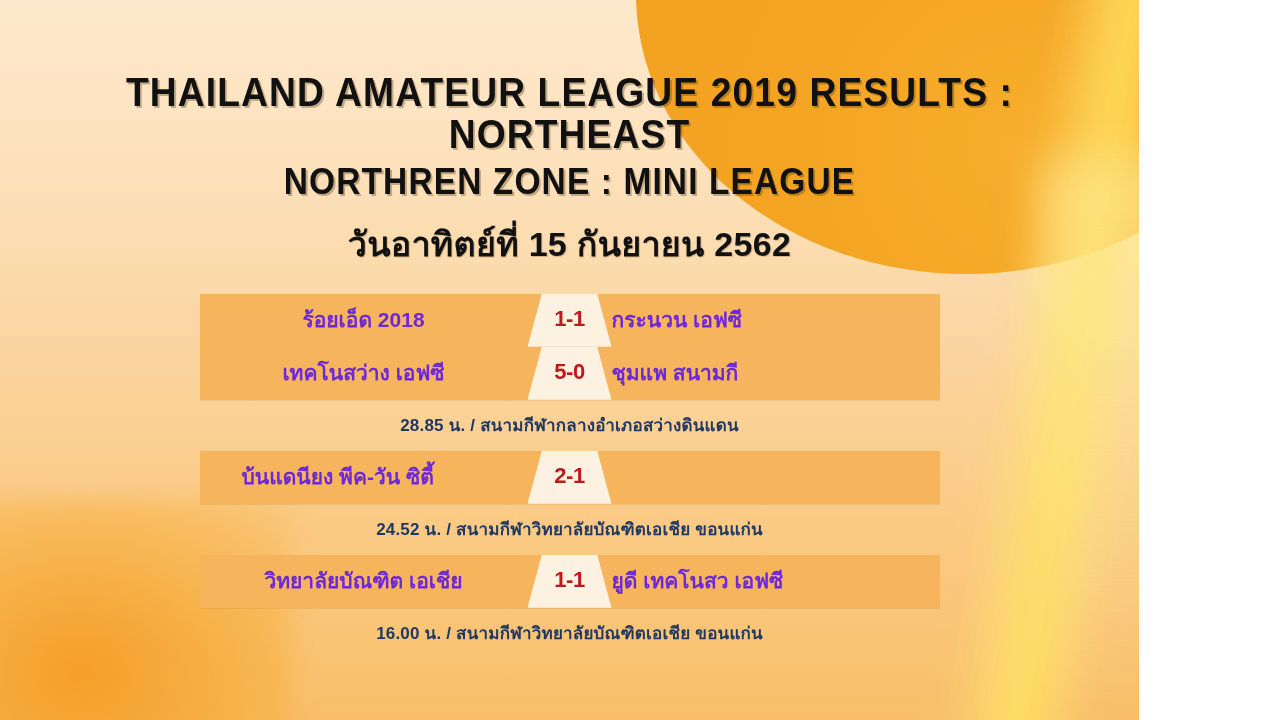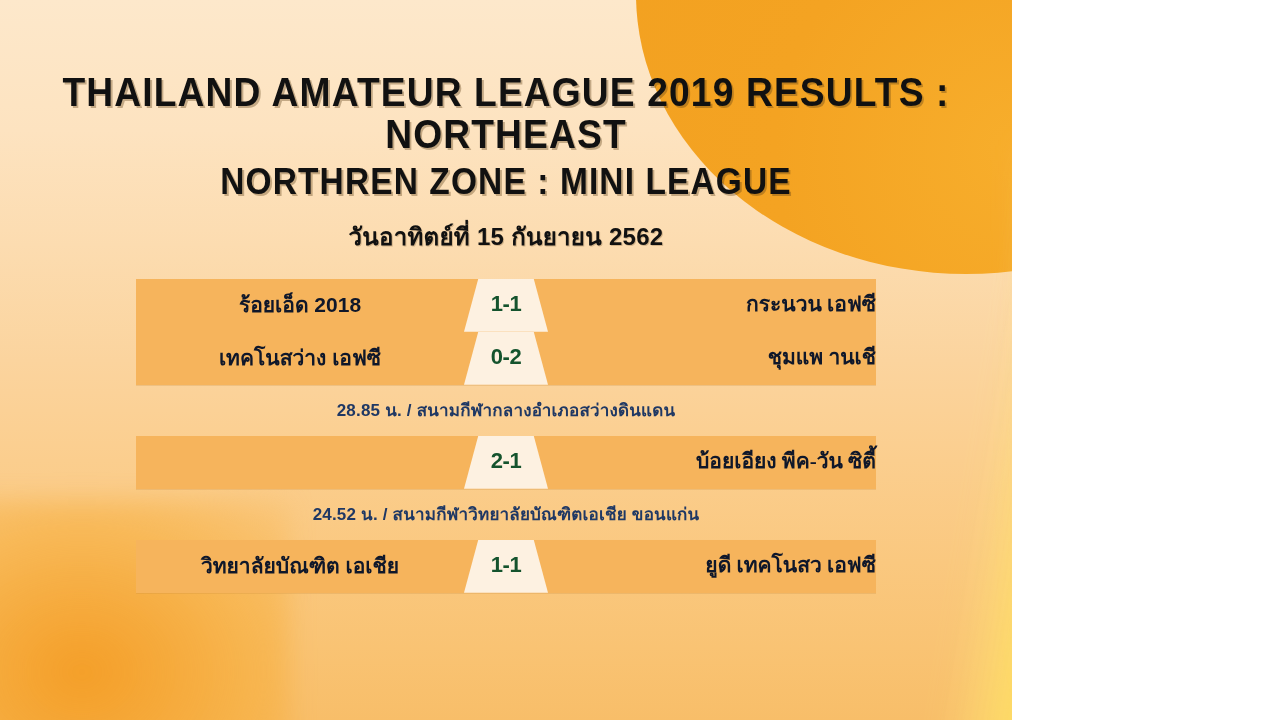--- a/index.html
+++ b/index.html
@@ -6,21 +6,21 @@
     margin: 0;
     padding: 0;
     background: #fff;
   }
   body {
     font-family: "Liberation Sans", "DejaVu Sans", sans-serif;
   }
 
   #stage {
     position: relative;
-    width: 1012px;
+    width: 1139px;
     height: 720px;
     overflow: hidden;
     background: linear-gradient(to bottom,
         #FDE8CB 0%,
         #FDE3C0 18%,
         #FCDCB0 34%,
         #FBD49E 50%,
         #FBCE8E 64%,
         #FAC87F 78%,
         #F9C373 90%,
@@ -108,21 +108,21 @@
     color: #111111;
     letter-spacing: 1.2px;
     text-shadow: 2px 2px 0 rgba(90,60,20,0.35);
     line-height: 1.04;
     transform: scaleX(0.93);
   }
   .title-line-1 { font-size: 40px; }
   .title-line-2 { font-size: 36px; margin-top: 8px; }
   .subtitle-date {
     margin-top: 16px;
-    font-size: 24px;
+    font-size: 34px;
     font-weight: 700;
     color: #111111;
     letter-spacing: 0.3px;
     text-shadow: 1px 1px 0 rgba(90,60,20,0.25);
   }
 
   
   .matches {
     position: relative;
     z-index: 3;
@@ -138,32 +138,31 @@
     height: 53px;
     background: #F6B45C;
     display: flex;
     align-items: center;
     box-shadow: 0 1px 0 rgba(200,140,60,0.25);
   }
   .team {
     flex: 1 1 0;
     font-size: 21px;
     font-weight: 700;
-    color: #0f172a;
+    color: #6d28d9;
     line-height: 1;
     padding-bottom: 2px;
   }
   .team-home {
     text-align: center;
     padding-right: 42px;
   }
   .team-away {
-    text-align: right;
+    text-align: left;
     padding-left: 42px;
-    font-family: Liberation Serif, serif;
   }
   .score-wrap {
     position: absolute;
     left: 50%;
     top: 0;
     transform: translateX(-50%);
     width: 84px;
     height: 53px;
     display: flex;
     align-items: center;
@@ -172,21 +171,21 @@
   .score-shape {
     position: absolute;
     inset: 0;
     background: #FDF1E1;
     clip-path: polygon(17% 0%, 83% 0%, 100% 100%, 0% 100%);
   }
   .score-text {
     position: relative;
     font-size: 22px;
     font-weight: 700;
-    color: #14532d;
+    color: #b91c1c;
     letter-spacing: -0.5px;
     line-height: 1;
     padding-bottom: 2px;
   }
   .venue {
     text-align: center;
     font-size: 17px;
     font-weight: 700;
     color: #1F3864;
     height: 51px;
@@ -223,43 +222,44 @@
         </div>
         <div class="team team-away">กระนวน เอฟซี</div>
       </div>
     </div>
 
     <div class="match">
       <div class="match-bar">
         <div class="team team-home">เทคโนสว่าง เอฟซี</div>
         <div class="score-wrap">
           <div class="score-shape"></div>
-          <div class="score-text">0-2</div>
-        </div>
-        <div class="team team-away">ชุมแพ านเชี</div>
+          <div class="score-text">5-0</div>
+        </div>
+        <div class="team team-away">ชุมแพ สนามกี</div>
       </div>
       <div class="venue">28.85 น. / สนามกีฬากลางอำเภอสว่างดินแดน</div>
     </div>
 
     <div class="match">
       <div class="match-bar">
         <div class="score-wrap">
           <div class="score-shape"></div>
           <div class="score-text">2-1</div>
         </div>
-        <div class="team team-away">บ้อยเอียง พีค-วัน ซิตี้</div>
+        <div class="team team-away">บ้นแดนียง พีค-วัน ซิตี้</div>
       </div>
       <div class="venue">24.52 น. / สนามกีฬาวิทยาลัยบัณฑิตเอเชีย  ขอนแก่น</div>
     </div>
 
     <div class="match">
       <div class="match-bar">
         <div class="team team-home">วิทยาลัยบัณฑิต เอเชีย</div>
         <div class="score-wrap">
           <div class="score-shape"></div>
           <div class="score-text">1-1</div>
         </div>
         <div class="team team-away">ยูดี เทคโนสว เอฟซี</div>
       </div>
+      <div class="venue">16.00 น. / สนามกีฬาวิทยาลัยบัณฑิตเอเชีย  ขอนแก่น</div>
     </div>
 
   </div>
 </div>
 
 </body></html>

